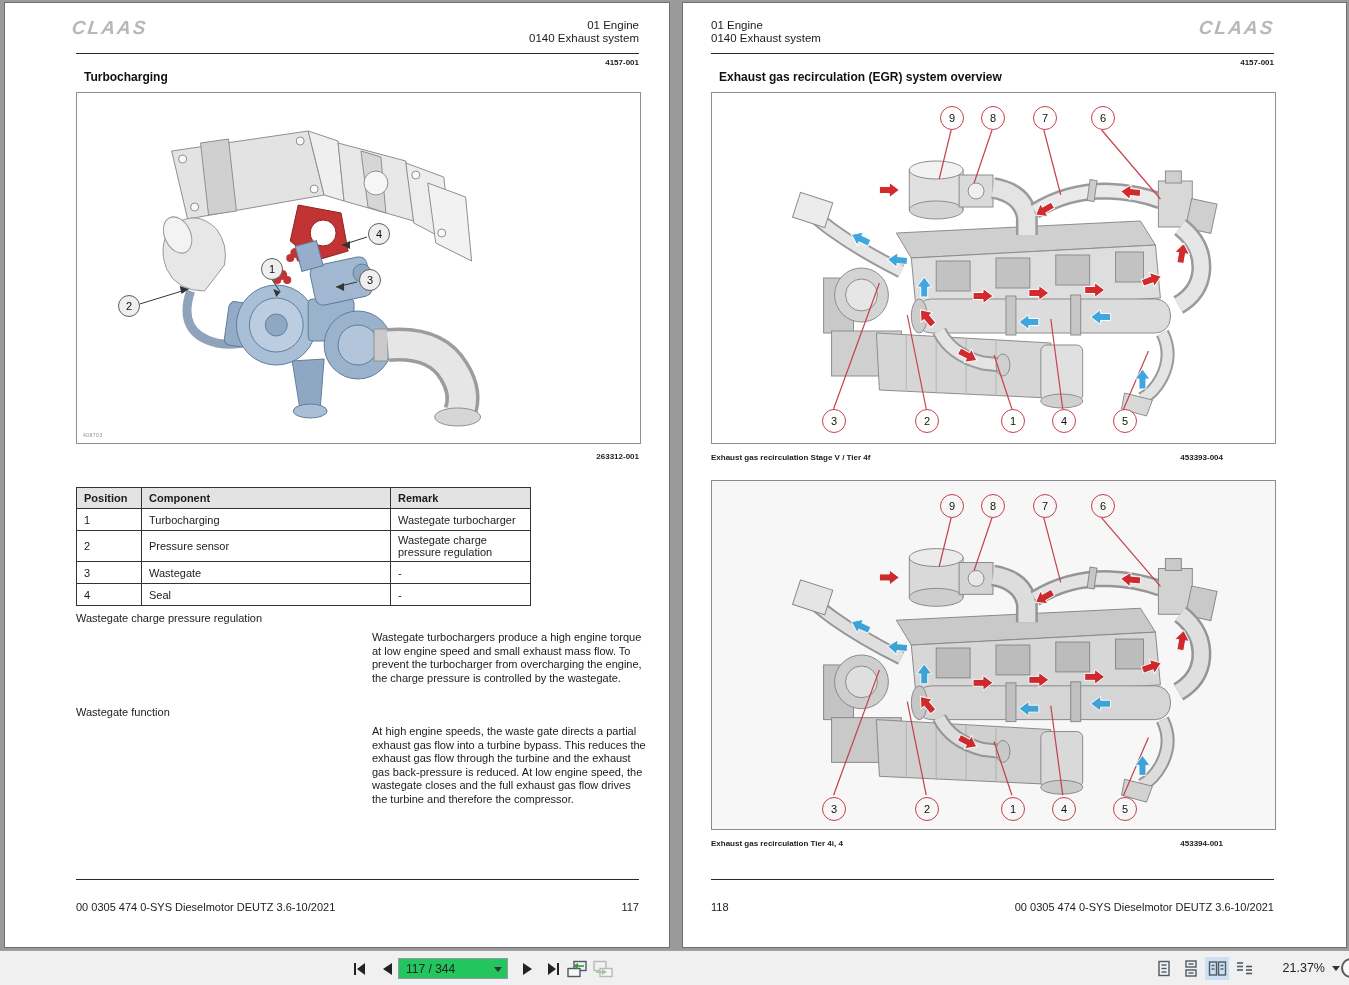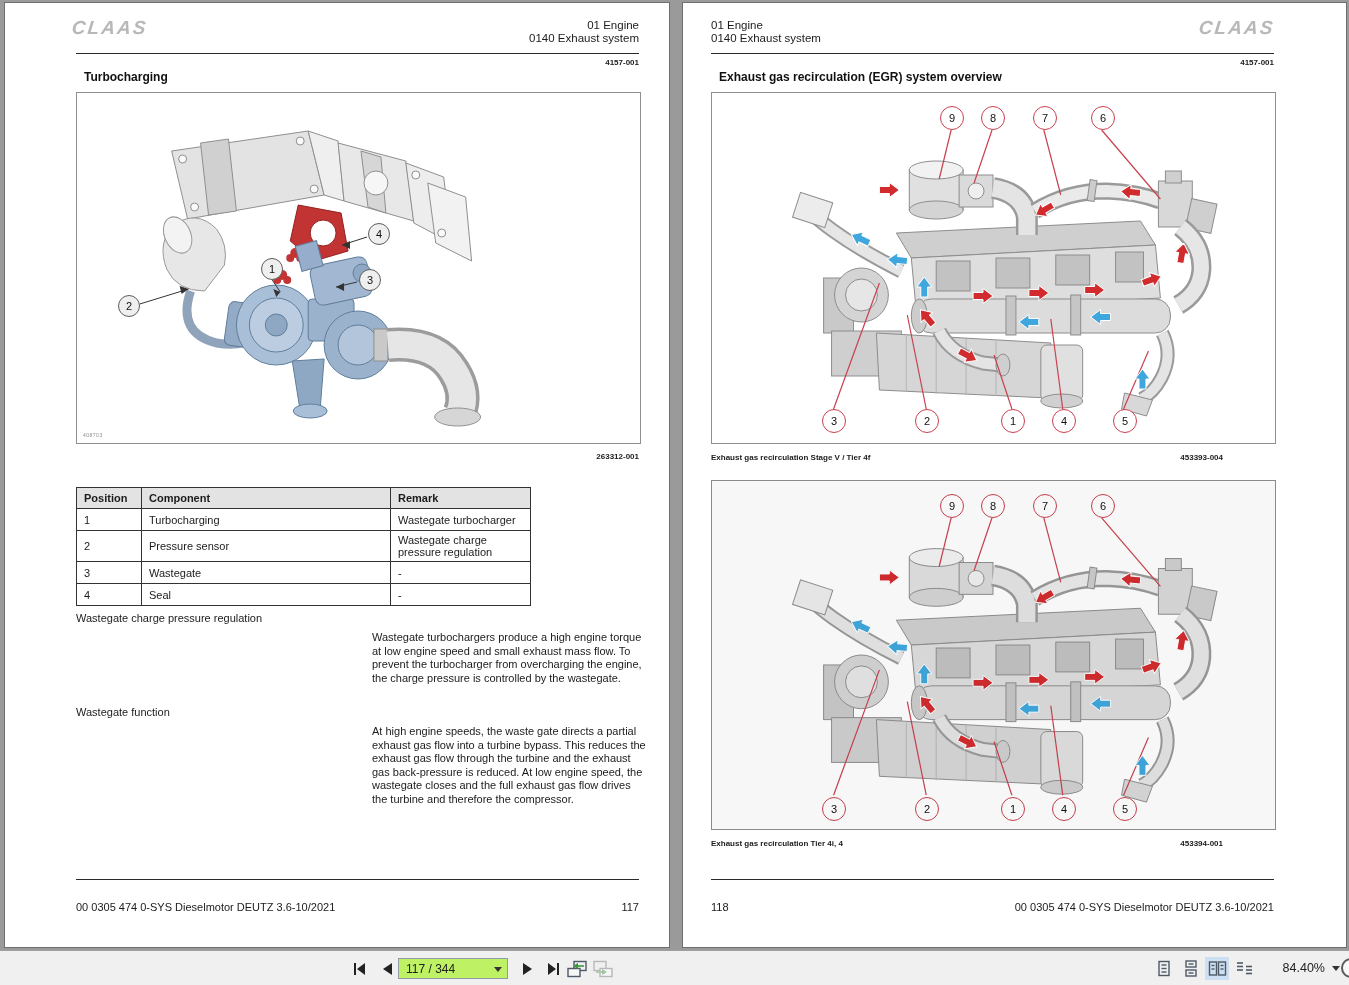--- a/index.html
+++ b/index.html
@@ -25,21 +25,21 @@
   table.spec th { background:#e3e3e3; font-weight:bold; height:21px; }
   table.spec td { height:22px; }
   .seclabel { font-size:11px; color:#1b1b1b; }
   .para { font-size:11px; line-height:13.6px; color:#1b1b1b; }
   .caption { font-size:8px; font-weight:bold; color:#1b1b1b; }
   .footer-text { font-size:11px; color:#1b1b1b; }
   
   .toolbar { position:absolute; left:0; top:950px; width:1349px; height:35px; background:#f0f0f0; border-top:1px solid #a0a0a0; }
   .tb-btn { position:absolute; top:6px; width:24px; height:23px; display:flex; align-items:center; justify-content:center; cursor:default; }
   .tb-btn.active { background:#cddff2; }
-  .pagebox { position:absolute; left:398px; top:7px; width:110px; height:21px; background:#bef264; border:1px solid #8f9ba6; }
+  .pagebox { position:absolute; left:398px; top:7px; width:110px; height:21px; background:#22c55e; border:1px solid #8f9ba6; }
   .pagebox input { width:92px; height:100%; border:none; outline:none; font-size:12px; color:#222; padding-left:7px; background:transparent; font-family:"Liberation Sans",sans-serif; }
   .pagebox .caret { position:absolute; right:5px; top:8px; width:0; height:0; border-left:4px solid transparent; border-right:4px solid transparent; border-top:5px solid #333; }
   .zoomtext { position:absolute; left:1267px; top:10px; width:58px; font-size:12.5px; color:#222; text-align:right; }
   .zoomcaret { position:absolute; left:1332px; top:15px; width:0; height:0; border-left:4px solid transparent; border-right:4px solid transparent; border-top:5px solid #333; }
   .zoomcircle { position:absolute; left:1341px; top:7px; width:20px; height:20px; border:2px solid #5a5a5a; border-radius:50%; background:#fafafa; }
 </style>
 </head>
 <body>
 
 <svg width="0" height="0" style="position:absolute" aria-hidden="true">
@@ -389,18 +389,18 @@
     <div class="tb-btn" style="left:1232px">
       <svg width="19" height="17" stroke="#4d5a66" stroke-width="1.6" fill="none">
         <line x1="2" y1="3" x2="8" y2="3"></line>
           <line x1="2" y1="6.5" x2="8" y2="6.5"></line>
           <line x1="2" y1="10" x2="8" y2="10"></line>
         <line x1="11" y1="6.5" x2="17" y2="6.5"></line>
           <line x1="11" y1="10" x2="17" y2="10"></line>
           <line x1="11" y1="13.5" x2="17" y2="13.5"></line>
       </svg>
     </div>
-    <div class="zoomtext">84.40%</div>
+    <div class="zoomtext">21.37%</div>
     <span class="zoomcaret"></span>
     <div class="zoomcircle"></div>
   </div>
 
 </div>
 
 </body></html>

